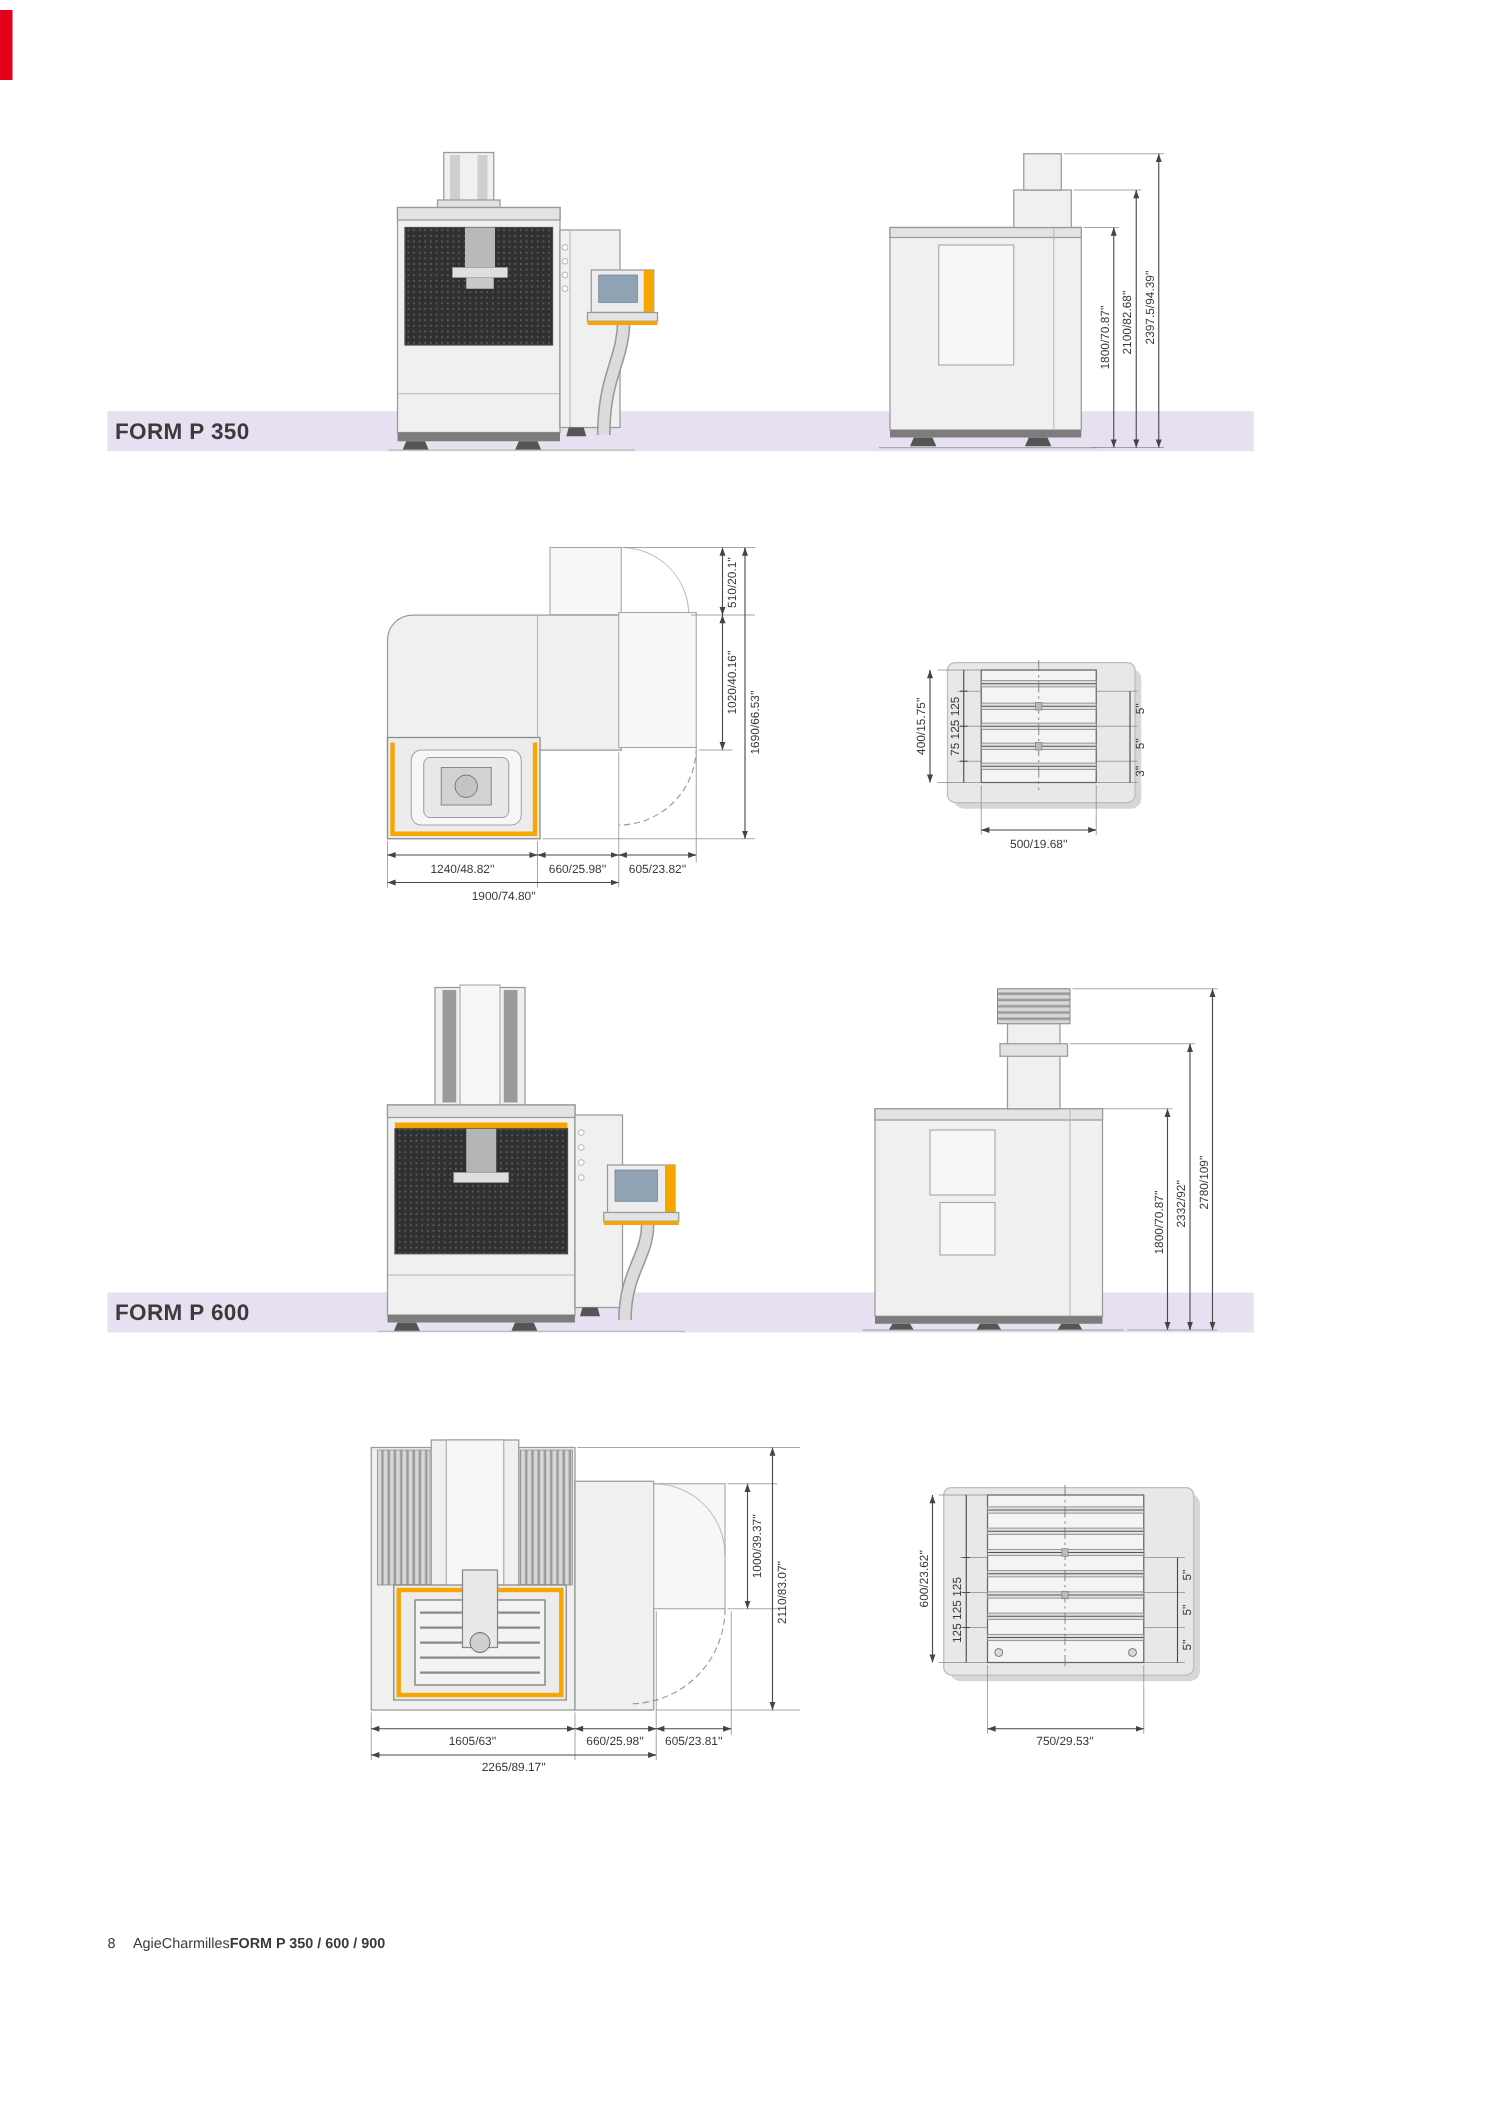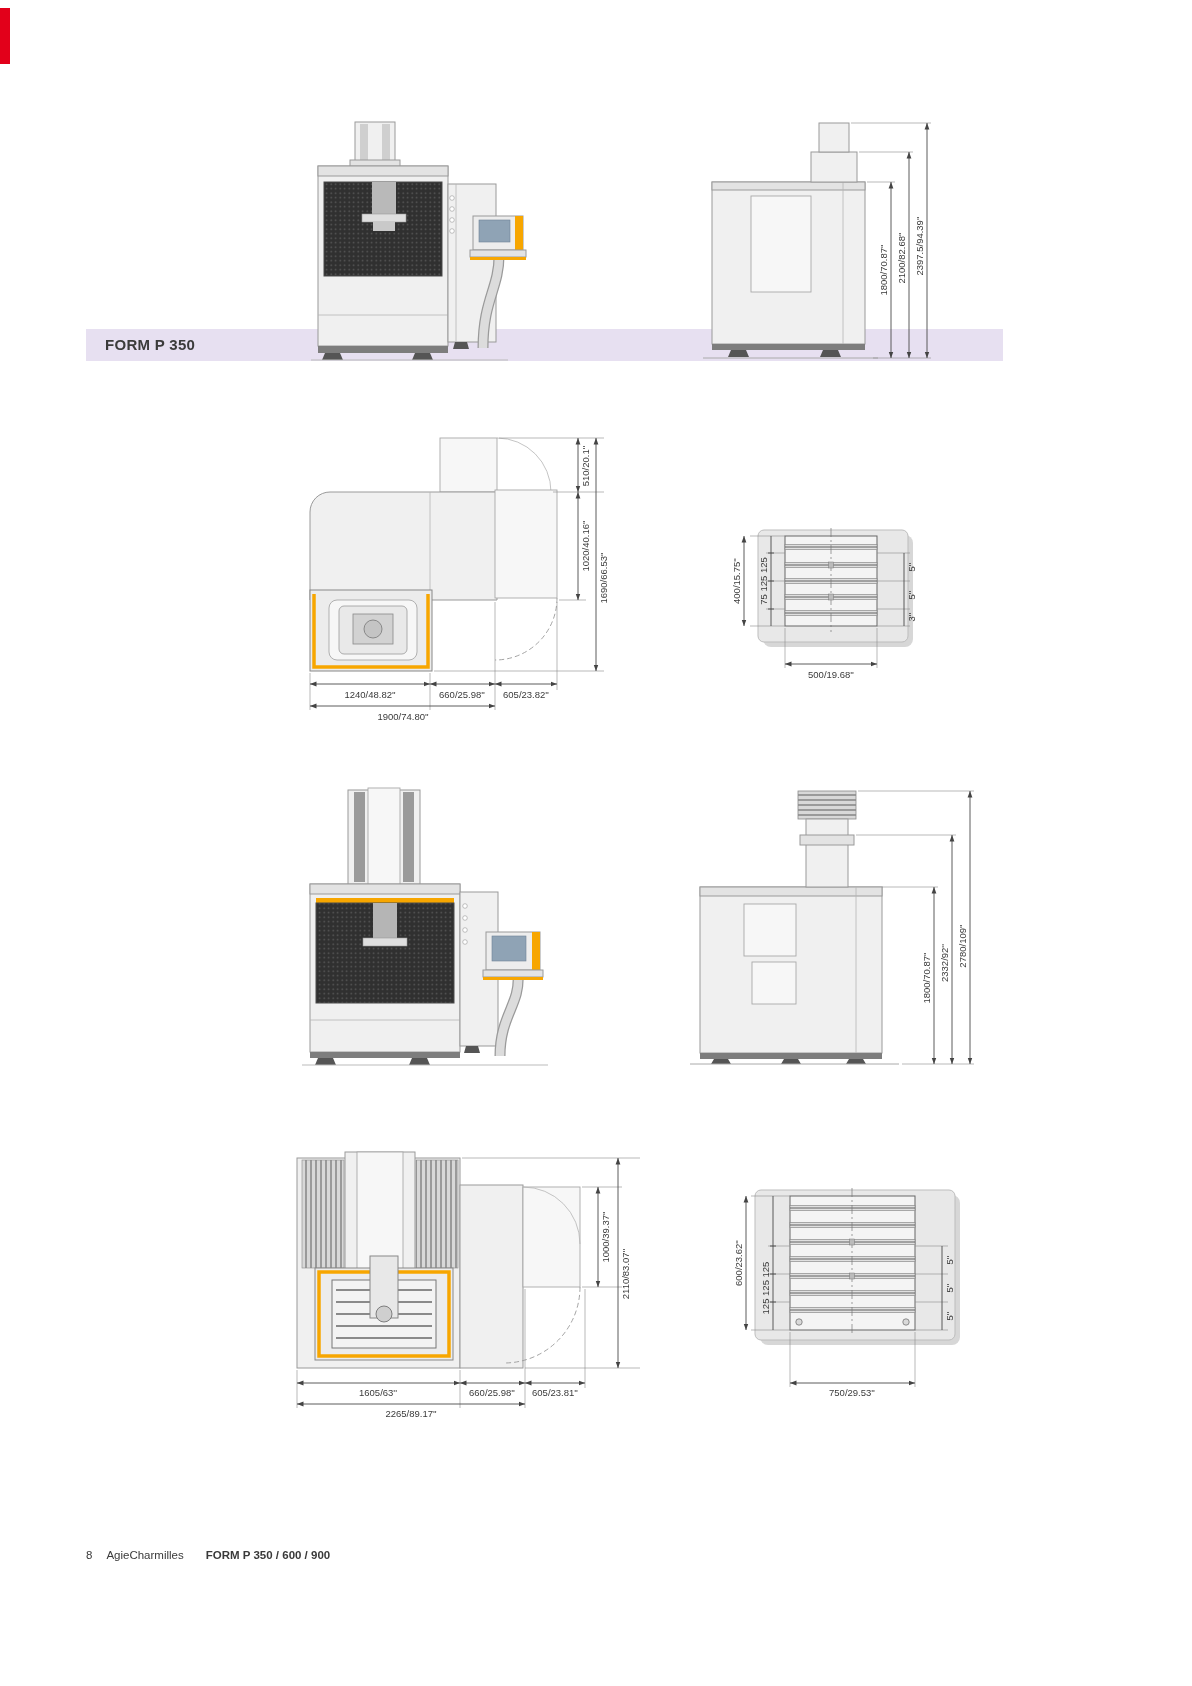--- a/index.html
+++ b/index.html
@@ -1,24 +1,24 @@
 <!DOCTYPE html>
 <html><head>
 <meta charset="utf-8">
 <style>
   html,body{margin:0;padding:0;background:#fff;}
   .page{position:relative;width:1192px;height:1686px;background:#ffffff;overflow:hidden;
         font-family:"Liberation Sans",sans-serif;}
   .red-tab{position:absolute;left:0;top:8px;width:10px;height:56px;background:#e2001a;}
   .band{position:absolute;left:86px;width:917px;height:32px;background:#e7e0f1;}
-  .band-label{display:inline-block;padding-left:19px;line-height:32px;font-size:15px;
+  .band-label{display:inline-block;padding-left:6px;line-height:32px;font-size:18px;
               font-weight:bold;color:#3b3b3b;letter-spacing:.3px;}
   .drawing{position:absolute;}
   .footer{position:absolute;left:86px;top:1549px;font-size:11.5px;color:#3a3a3a;}
-  .footer b{margin-left:22px;}
+  .footer b{margin-left:0;}
   .footer .brand{margin-left:14px;margin-top:24px;}
   
   .o1{fill:#f0f0f0;stroke:#9a9a9a;stroke-width:1;}
   .o2{fill:#e3e3e3;stroke:#9a9a9a;stroke-width:1;}
   .o3{fill:#f7f7f7;stroke:#a8a8a8;stroke-width:.9;}
   .dl{stroke:#4a4a4a;stroke-width:.9;fill:none;}
   .xl{stroke:#8a8a8a;stroke-width:.6;fill:none;}
   .dsh{stroke:#9a9a9a;stroke-width:.9;fill:none;stroke-dasharray:5 3;}
   .thin{stroke:#b5b5b5;stroke-width:.8;fill:none;}
   .cl{stroke:#777;stroke-width:.7;fill:none;stroke-dasharray:9 3 2 3;}
@@ -52,20 +52,23 @@
         <rect width="6" height="5" fill="#d8d8d8"></rect>
         <rect y="1" width="6" height="2" fill="#9a9a9a"></rect>
       </pattern>
     </defs>
   </svg>
 
   <div class="red-tab"></div>
 
   <div class="band" style="top:329px">
     <span class="band-label">FORM P 350</span>
+  </div>
+  <div class="band" style="top:1034px">
+    <span class="band-label">FORM P 600</span>
   </div>
 
   <svg class="drawing" style="left:293px;top:110px" width="250" height="252" viewBox="0 0 250 252">
     <g>
       <rect x="62" y="12" width="40" height="40" class="o1"></rect>
       <rect x="67" y="14" width="8" height="36" fill="#cfcfcf"></rect>
       <rect x="89" y="14" width="8" height="36" fill="#cfcfcf"></rect>
       <rect x="57" y="50" width="50" height="9" class="o2"></rect>
     </g>
     <g>

